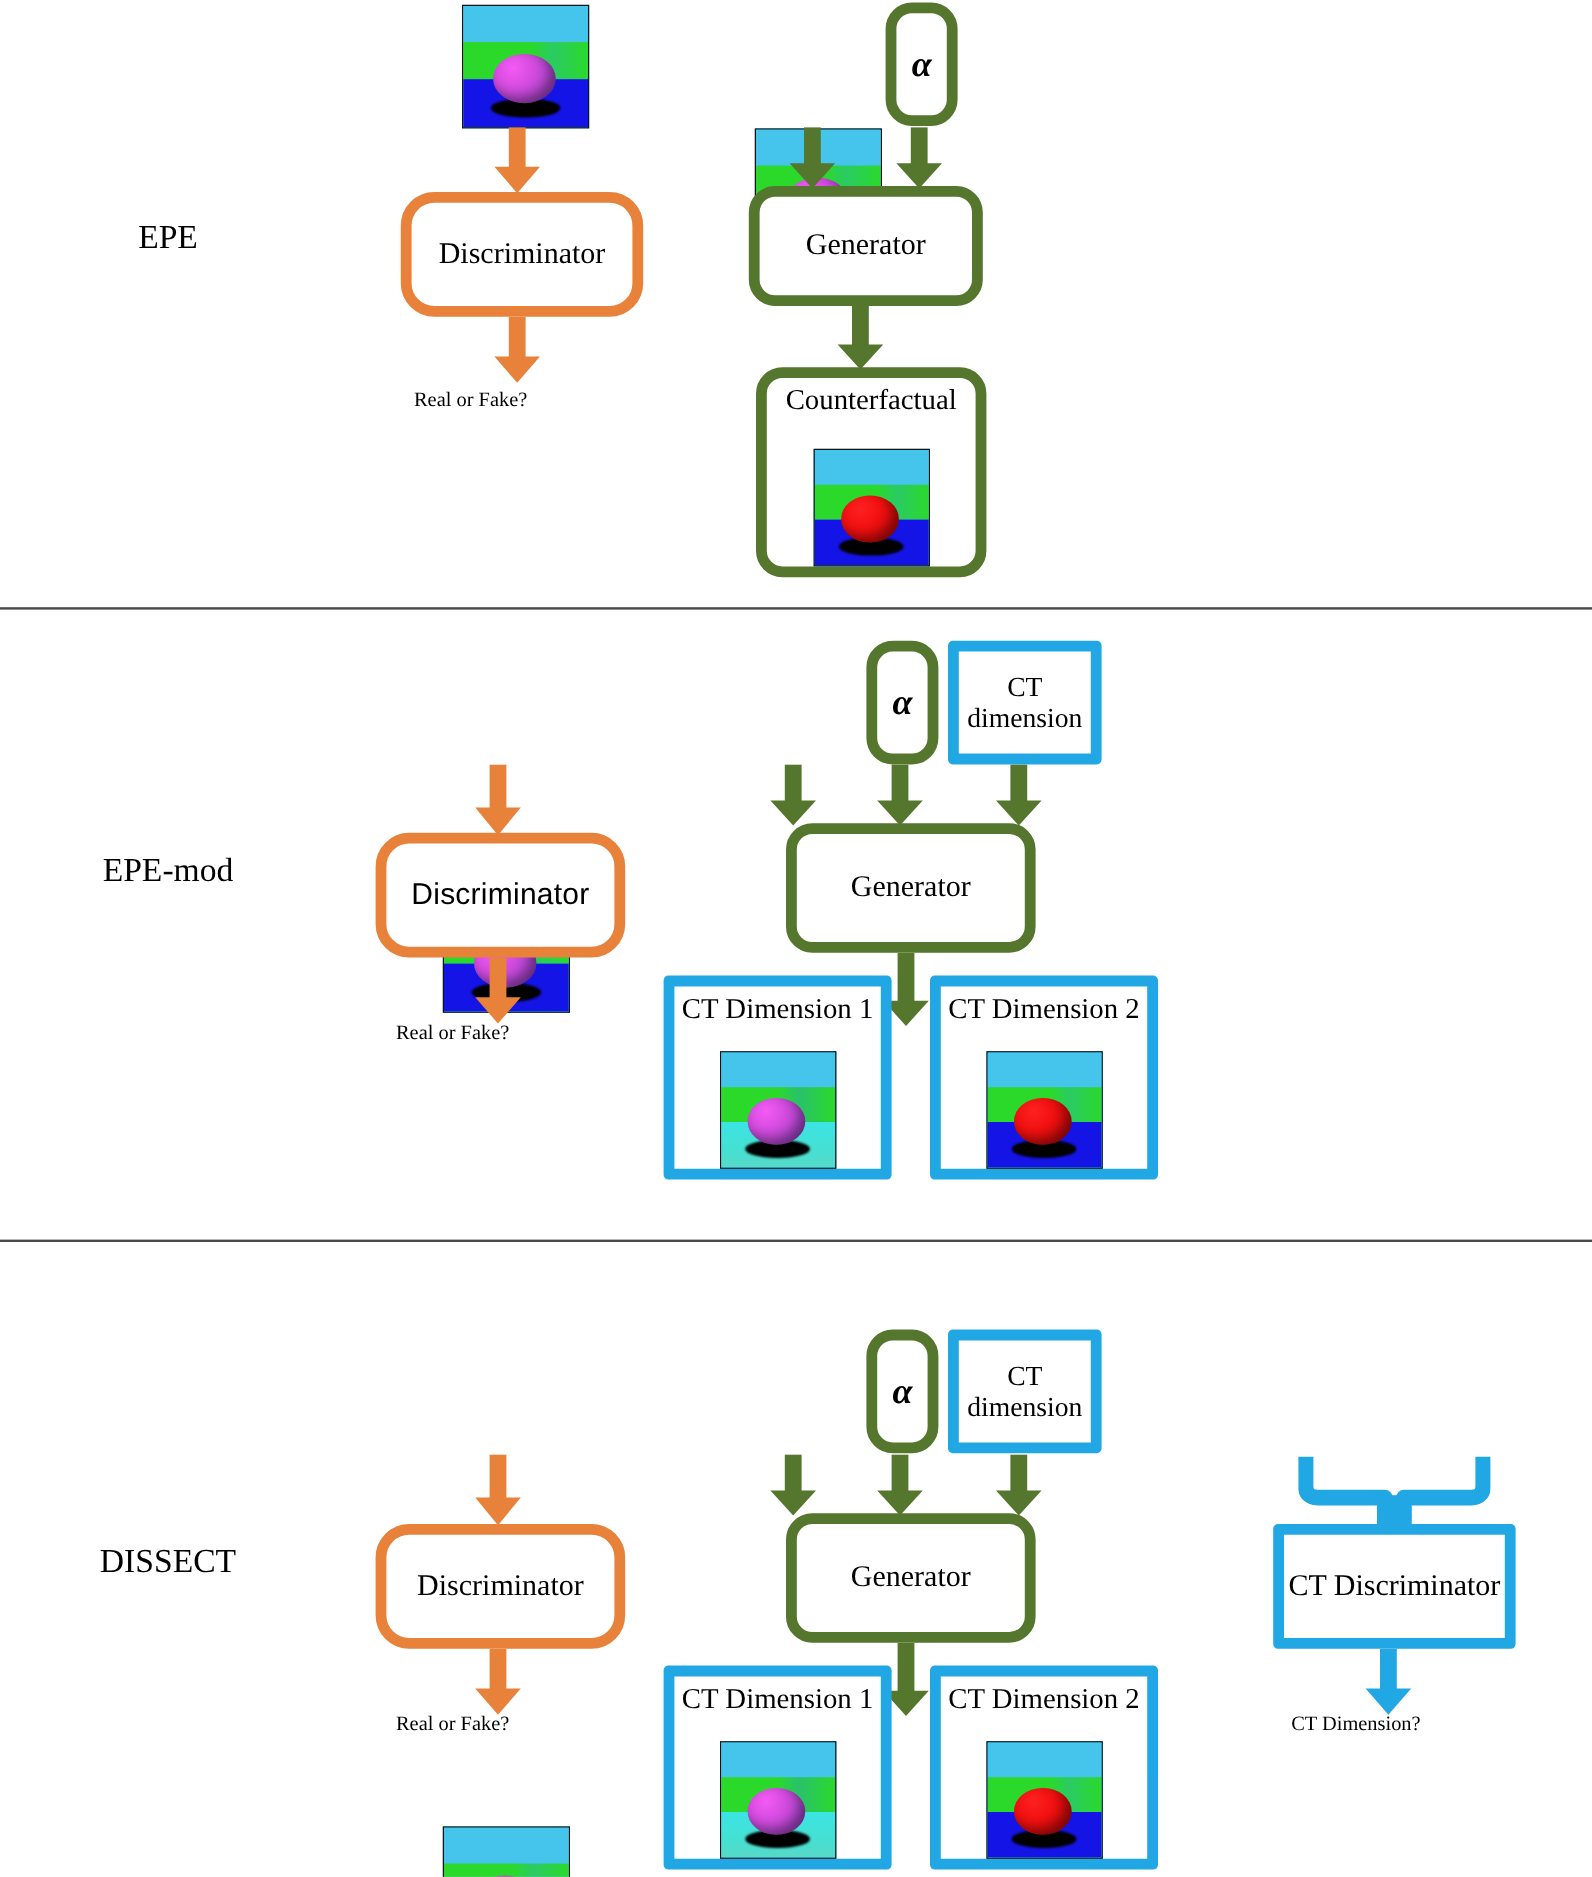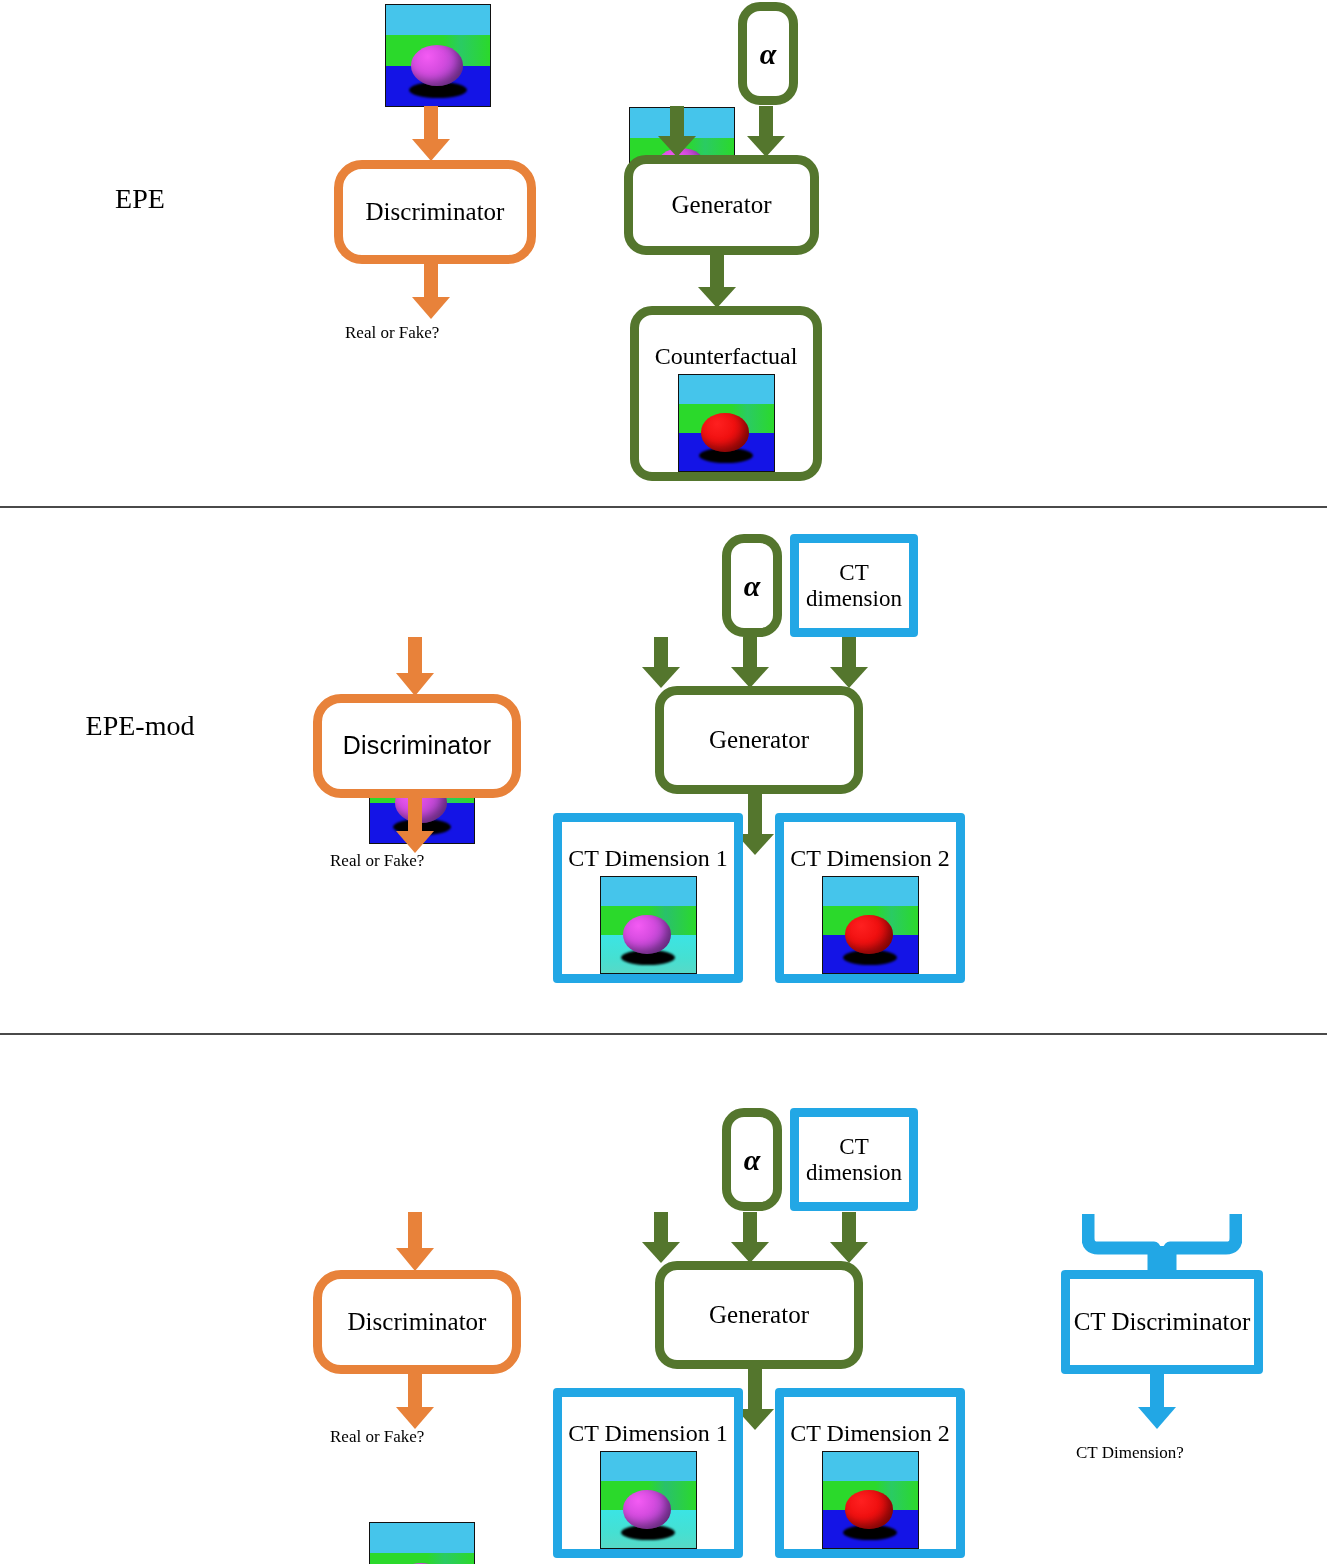--- a/index.html
+++ b/index.html
@@ -44,21 +44,21 @@
     font-family:"Liberation Sans","DejaVu Sans",sans-serif;
     font-size:25px;letter-spacing:.2px;
   }
   .box .lbl.small{font-size:23px;}
   .box .lbl.alpha{
     font-family:"Liberation Serif","DejaVu Serif",serif;
     font-style:italic;font-size:30px;font-weight:700;
   }
 
   
-  .box.holder{flex-direction:column;justify-content:flex-end;}
+  .box.holder{flex-direction:column;justify-content:space-between;}
   .box.holder .cap{
     font-family:"Liberation Serif","DejaVu Serif",serif;
     font-size:24px;line-height:1;color:#000;margin-top:7px;
   }
   .box.holder .pic-slot{margin-top:6px;}
 
   
   .plain{
     position:absolute;white-space:nowrap;
     font-family:"Liberation Serif","DejaVu Serif",serif;
@@ -252,20 +252,21 @@
         <div class="grass"></div>
         <div class="ground"></div>
         <div class="shadow"></div>
         <div class="ball"></div>
       </div>
     </div>
   </div>
 
   <div class="divider" style="top:1033px;"></div>
 
+  <div class="row-title" style="left:0px;top:1288px;width:280px;">DISSECT</div>
 
   <div class="scene abs" style="left:369px;top:1110px;width:104px;height:101px;">
     <div class="sky"></div>
     <div class="grass"></div>
 
     <div class="ball"></div>
   </div>
 
   <svg class="abs" style="left:392px;top:1212px;width:58px;height:60px;">
     <rect x="16" y="0" width="14" height="39" fill="#E8823A"></rect>
@@ -347,15 +348,15 @@
 
   <div class="box blue" style="left:1061px;top:1270px;width:202px;height:104px;">
     <span class="lbl">CT Discriminator</span>
   </div>
 
   <svg class="abs" style="left:1134px;top:1374px;width:58px;height:56px;">
     <rect x="16" y="0" width="14" height="36" fill="#22A7E5"></rect>
     <polygon points="4,33 42,33 23,55" fill="#22A7E5"></polygon>
   </svg>
 
-  <div class="plain" style="left:1076px;top:1428px;margin-top:16px;">CT Dimension?</div>
+  <div class="plain" style="left:1076px;top:1428px;">CT Dimension?</div>
 
 </div>
 
 </body></html>

